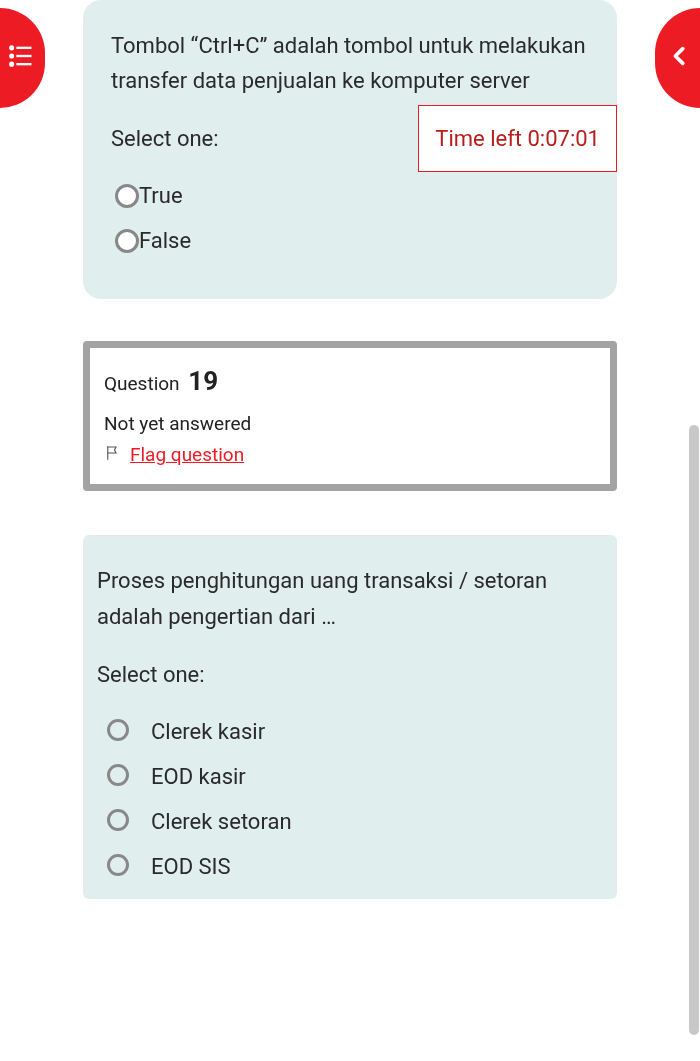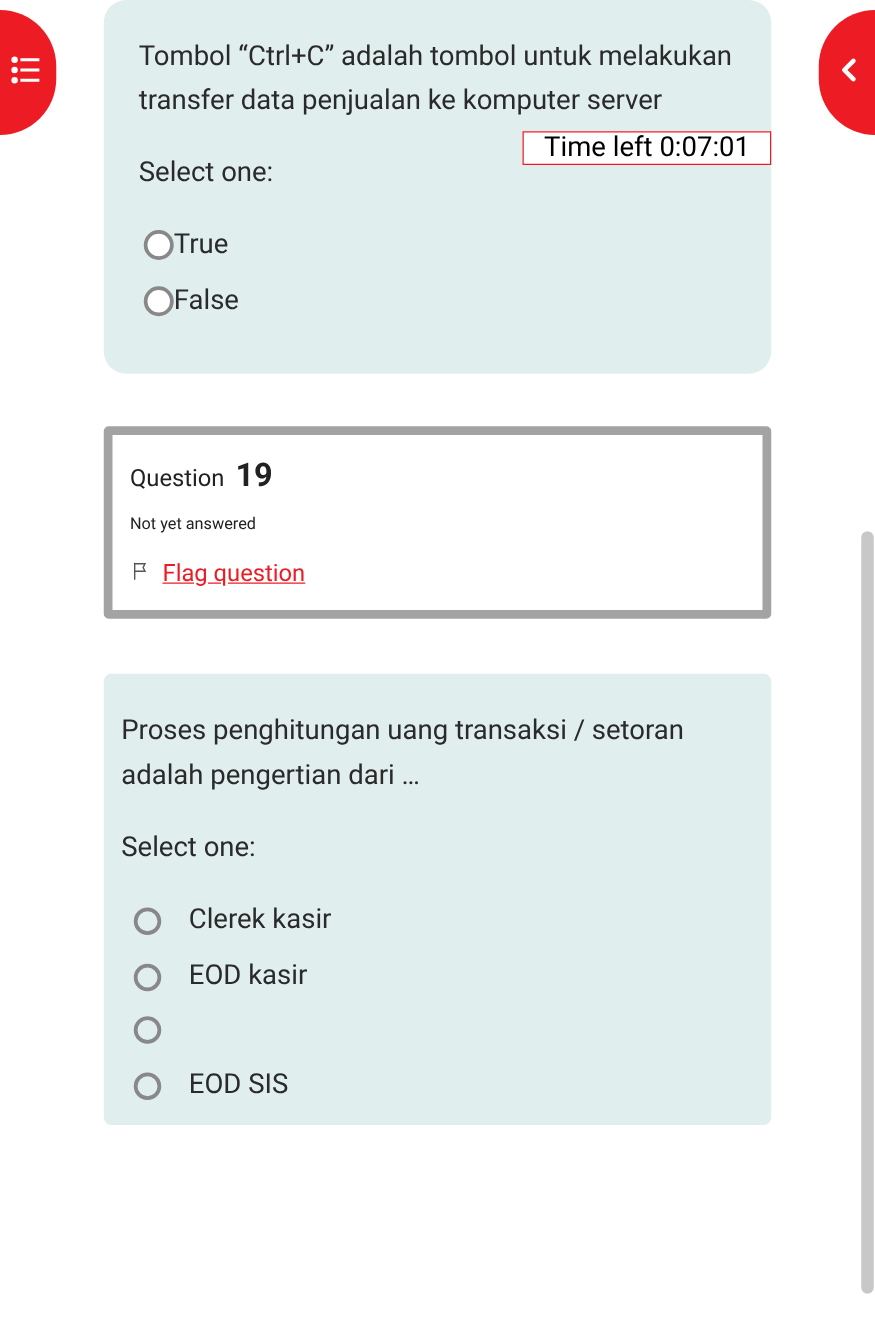--- a/index.html
+++ b/index.html
@@ -61,23 +61,23 @@
     line-height: 1.6;
     margin-bottom: 28px;
   }
 
   .timer-box {
     position: absolute;
     top: 105px;
     right: 83px;
     border: 1.5px solid #ed1c24;
     background: #fff;
-    padding: 0 16px;
-    font-size: 22px;
-    color: #000000;
+    padding: 20px 16px;
+    font-size: 22px;
+    color: #b91c1c;
     z-index: 40;
   }
 
   .select-label {
     font-size: 22px;
     color: #2a2a2a;
     margin-bottom: 22px;
   }
 
   .radio-row {
@@ -99,40 +99,40 @@
   }
 
   .q-info {
     border: 7px solid #a3a3a3;
     border-radius: 4px;
     margin-top: 42px;
     padding: 18px 14px 18px 14px;
   }
   .q-info .qnum { font-size: 19px; color: #222; }
   .q-info .qnum .num { font-size: 26px; font-weight: 700; margin-left: 4px; }
-  .q-info .line { font-size: 13px; color: #222; margin-top: 16px; }
-  .q-info .flag-row { margin-top: 20px; display: flex; align-items: center; gap: 8px; }
+  .q-info .line { font-size: 19px; color: #222; margin-top: 16px; }
+  .q-info .flag-row { margin-top: 8px; display: flex; align-items: center; gap: 8px; }
   .q-info .flag-row svg { width: 18px; height: 18px; }
   .q-info .flag-link { color: #ed1c24; font-size: 19px; text-decoration: underline; cursor: pointer; }
 
   .q-card-bottom {
     background: #e1eeee;
     border-radius: 6px;
     padding: 28px 28px 10px 14px;
     margin-top: 44px;
   }
   .q-card-bottom .q-text {
     font-size: 22px;
     color: #2a2a2a;
     line-height: 1.6;
     margin-bottom: 28px;
   }
   .radio-row2 {
     display: flex;
-    align-items: flex-end;
+    align-items: flex-start;
     gap: 22px;
     padding: 10px 10px;
   }
   .radio-row2 .circle {
     width: 22px;
     height: 22px;
     border: 3px solid #888;
     border-radius: 50%;
     flex: 0 0 auto;
     background: #e1eeee;
@@ -231,20 +231,21 @@
       <div class="radio-row2">
         <span class="circle"></span>
         <span class="opt-label">Clerek kasir</span>
       </div>
       <div class="radio-row2">
         <span class="circle"></span>
         <span class="opt-label">EOD kasir</span>
       </div>
       <div class="radio-row2">
         <span class="circle"></span>
+        <span class="opt-label">Clerek setoran</span>
       </div>
       <div class="radio-row2">
         <span class="circle"></span>
         <span class="opt-label">EOD SIS</span>
       </div>
     </div>
 
   </div>
 
   <div class="scroll-track">

